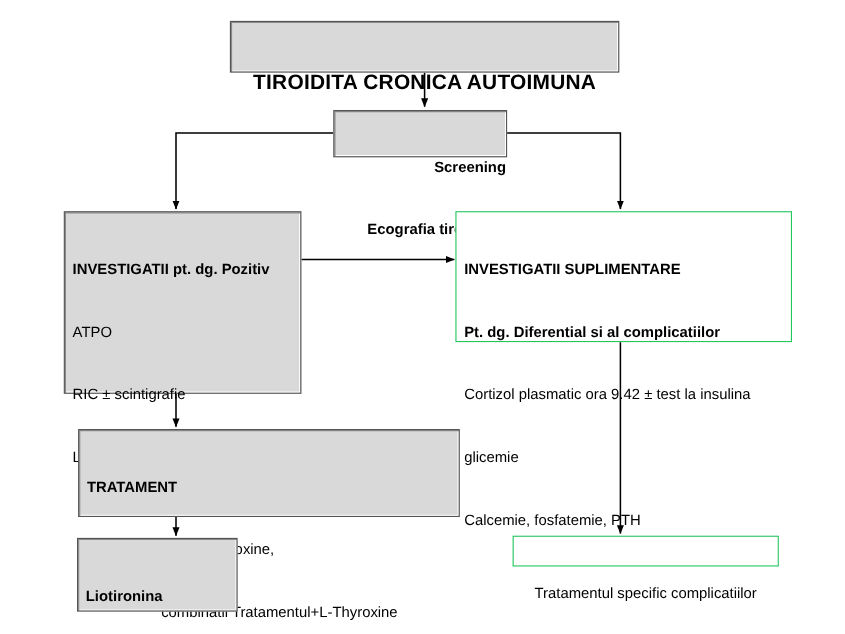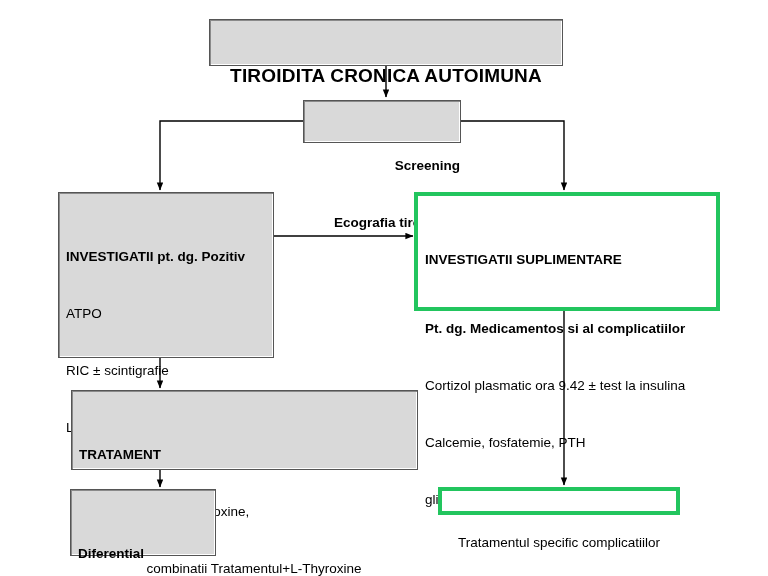--- a/index.html
+++ b/index.html
@@ -34,47 +34,46 @@
     line-height: 19px;
     white-space: pre;
   }
   .node.gray {
     background: #d9d9d9;
     border: 1px solid #555555;
     box-shadow: 1px 1px 0 #8a8a8a inset, -1px -1px 0 #ffffff inset;
   }
   .node.white {
     background: #ffffff;
-    border: 4px solid #22c55e;
+    border: 1px solid #22c55e;
   }
   .node .ln {
     display: block;
   }
   .node .ln.b {
     font-weight: bold;
-    margin-top: 12px;
   }
   .node.title {
     text-align: center;
     padding-top: 6px;
   }
   .node.title .ln.big {
     font-size: 19px;
     font-weight: bold;
     letter-spacing: 0.2px;
     line-height: 24px;
   }
   .node.title .ln.sub {
     font-size: 13.5px;
     font-weight: bold;
     line-height: 19px;
   }
   .node.screening {
     text-align: right;
-    padding-top: 17px;
+    padding-top: 3px;
   }
   .node.screening .ln {
     font-weight: bold;
     font-size: 13.5px;
     line-height: 19px;
   }
   .node.listbox {
     padding: 4px 0 0 7px;
   }
   .node.centerline {
@@ -124,36 +123,36 @@
     <span class="ln">ATPO</span>
     <span class="ln">RIC ± scintigrafie</span>
     <span class="ln">Lipidograma</span>
     
     
     
   </div>
 
   <div class="node white listbox" style="left:414px; top:192px; width:306px; height:119px;">
     <span class="ln b">INVESTIGATII SUPLIMENTARE</span>
-    <span class="ln b">Pt. dg. Medicamentos si al complicatiilor</span>
+    <span class="ln b">Pt. dg. Diferential si al complicatiilor</span>
     <span class="ln">Cortizol plasmatic ora 9.42 ± test la insulina</span>
+    <span class="ln">glicemie</span>
     <span class="ln">Calcemie, fosfatemie, PTH</span>
-    <span class="ln">glicemie</span>
   </div>
 
   <div class="node gray listbox" style="left:71px; top:390px; width:347px; height:80px;">
     <span class="ln b">TRATAMENT</span>
     <span class="ln">Medicamentos: L-Thyroxine,</span>
     <span class="ln">                  combinatii Tratamentul+L-Thyroxine</span>
     
   </div>
 
   <div class="node gray listbox" style="left:70px; top:489px; width:146px; height:67px;">
-    <span class="ln b">Diferential</span>
+    <span class="ln b">Liotironina</span>
     
     
   </div>
 
-  <div class="node white centerline" style="left:438px; top:487px; width:242px; height:28px;">
+  <div class="node white centerline" style="left:466px; top:487px; width:242px; height:28px;">
     <span class="ln">Tratamentul specific complicatiilor</span>
   </div>
 
 </div>
 
 </body></html>

